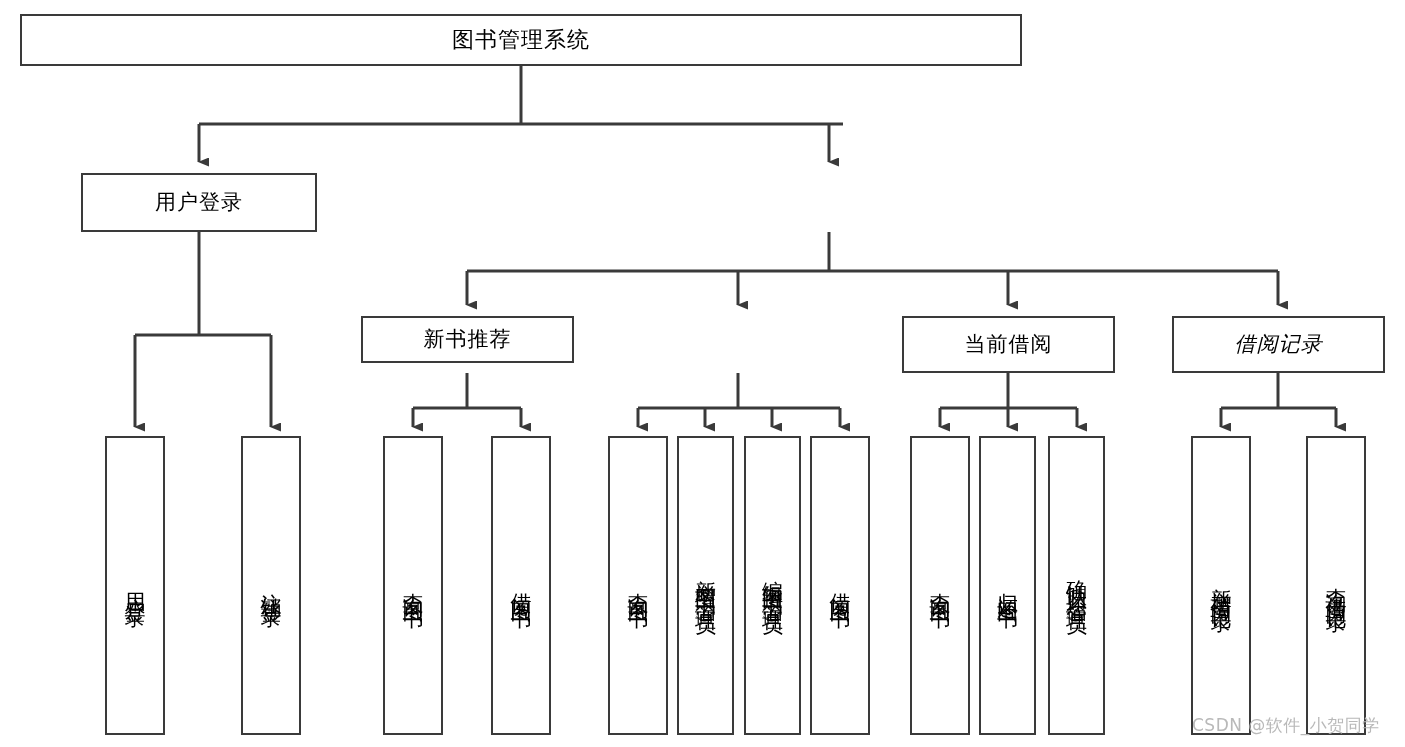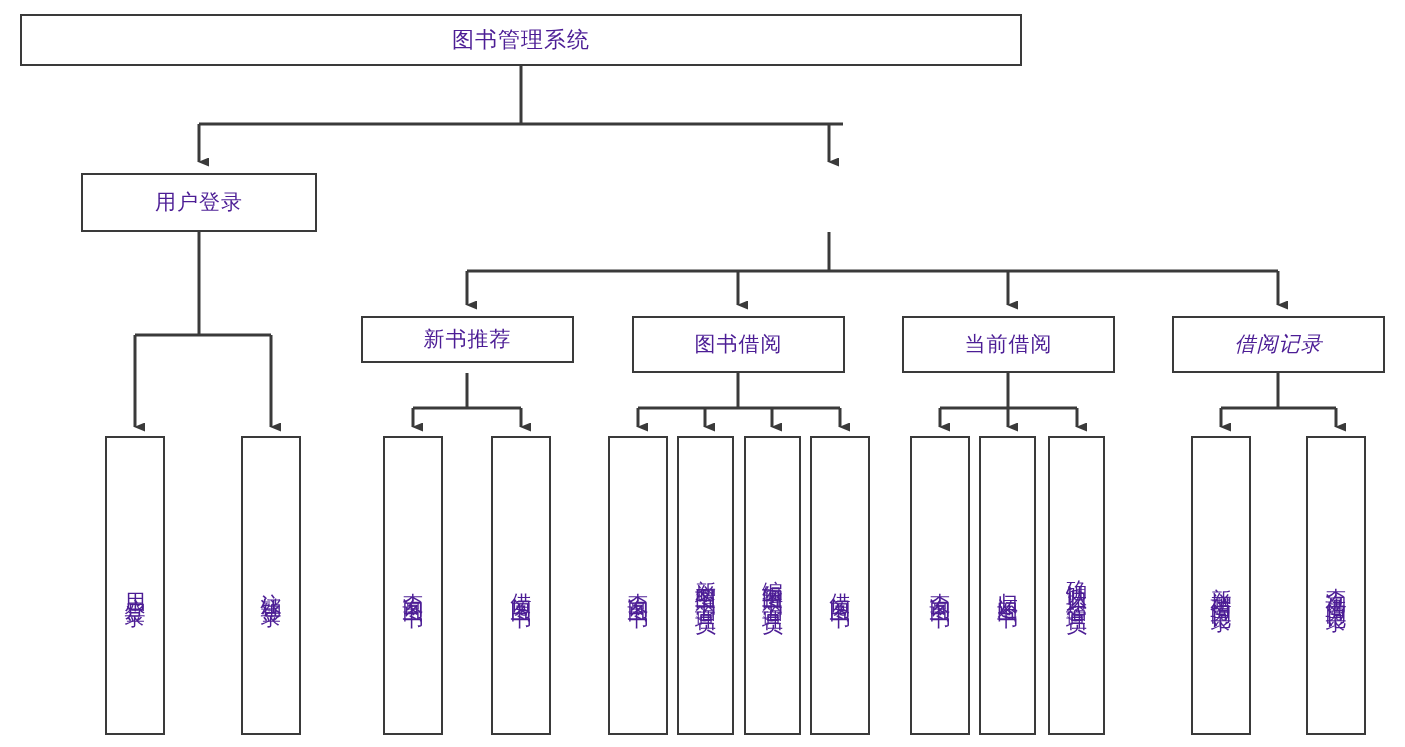--- a/index.html
+++ b/index.html
@@ -27,21 +27,21 @@
     pointer-events: none;
   }
   .node {
     position: absolute;
     box-sizing: border-box;
     border: 2px solid #3a3a3a;
     background: #ffffff;
     display: flex;
     align-items: center;
     justify-content: center;
-    color: #4c1d95;
+    color: #000000;
   }
   .node-h {
     font-size: 21px;
     letter-spacing: 1px;
     line-height: 1.2;
   }
   .node-root {
     font-size: 22px;
     letter-spacing: 1px;
   }
@@ -117,21 +117,20 @@
       <path d="M 1221,408 L 1221,427" marker-end="url(#arrowhead)"></path>
       <path d="M 1336,408 L 1336,427" marker-end="url(#arrowhead)"></path>
     </g>
   </svg>
 
   <div class="node node-root" style="left:20px; top:14px; width:1002px; height:52px;">图书管理系统</div>
 
   <div class="node node-h" style="left:81px; top:173px; width:236px; height:59px;">用户登录</div>
 
   <div class="node node-h" style="left:361px; top:316px; width:213px; height:47px;">新书推荐</div>
-  <div class="node node-h" style="left:632px; top:316px; width:213px; height:57px;">图书借阅</div>
   <div class="node node-h" style="left:902px; top:316px; width:213px; height:57px;">当前借阅</div>
   <div class="node node-h" style="left:1172px; top:316px; width:213px; height:57px;font-style:italic;">借阅记录</div>
 
   <div class="node node-v" style="left:105px; top:436px; width:60px; height:299px;">用户登录</div>
   <div class="node node-v" style="left:241px; top:436px; width:60px; height:299px;">注销登录</div>
 
   <div class="node node-v" style="left:383px; top:436px; width:60px; height:299px;">查询图书</div>
   <div class="node node-v" style="left:491px; top:436px; width:60px; height:299px;">借阅图书</div>
 
   <div class="node node-v" style="left:608px; top:436px; width:60px; height:299px;">查询图书</div>
@@ -139,14 +138,15 @@
   <div class="node node-v" style="left:744px; top:436px; width:57px; height:299px;">编辑图书（管理员）</div>
   <div class="node node-v" style="left:810px; top:436px; width:60px; height:299px;">借阅图书</div>
 
   <div class="node node-v" style="left:910px; top:436px; width:60px; height:299px;">查询图书</div>
   <div class="node node-v" style="left:979px; top:436px; width:57px; height:299px;">归还图书</div>
   <div class="node node-v" style="left:1048px; top:436px; width:57px; height:299px;">确认归还（管理员）</div>
 
   <div class="node node-v" style="left:1191px; top:436px; width:60px; height:299px;">新增借阅记录</div>
   <div class="node node-v" style="left:1306px; top:436px; width:60px; height:299px;">查询借阅记录</div>
 
+  <div class="watermark" style="left:1192px; top:714px;">CSDN @软件_小贺同学</div>
 
 </div>
 
 </body></html>

